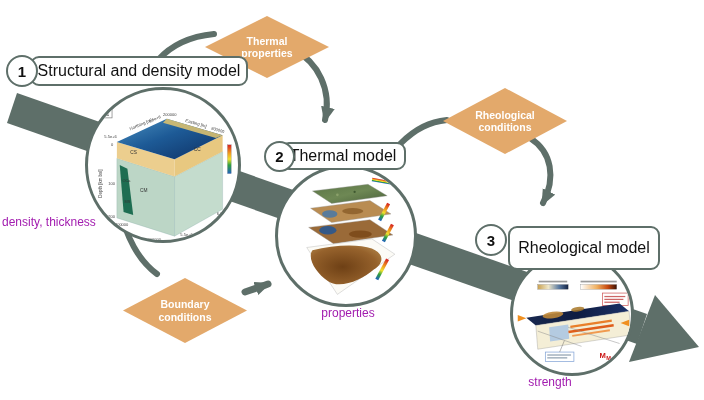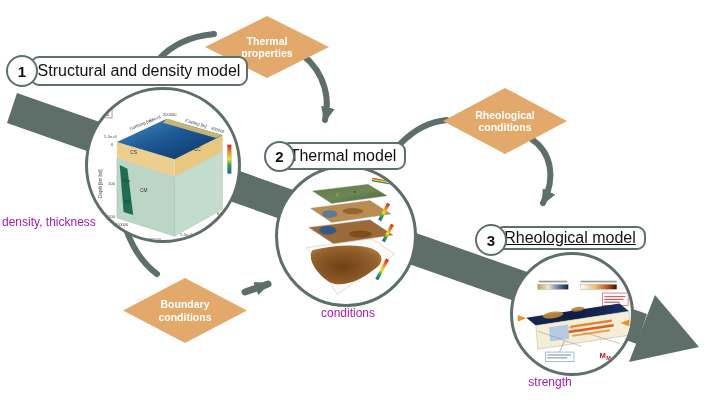--- a/index.html
+++ b/index.html
@@ -243,24 +243,24 @@
     <span>1</span>
   </div>
 
   <div class="step-label" style="left:280px;top:142px;width:126px;height:28px;">
     <span>Thermal model</span>
   </div>
   <div class="step-num" style="left:264px;top:141px;width:31px;height:31px;">
     <span>2</span>
   </div>
 
-  <div class="step-label" style="left:494px;top:226px;width:152px;height:24px;text-decoration:underline;">
+  <div class="step-label" style="left:508px;top:226px;width:152px;height:44px;">
     <span>Rheological model</span>
   </div>
   <div class="step-num" style="left:475px;top:224px;width:32px;height:32px;">
     <span>3</span>
   </div>
 
   <div class="annot" style="left:2px;top:215px;">density, thickness</div>
-  <div class="annot center" style="left:288px;top:306px;width:120px;">conditions</div>
+  <div class="annot center" style="left:288px;top:306px;width:120px;">properties</div>
   <div class="annot center" style="left:490px;top:375px;width:120px;">strength</div>
 
 </div>
 
 </body></html>

